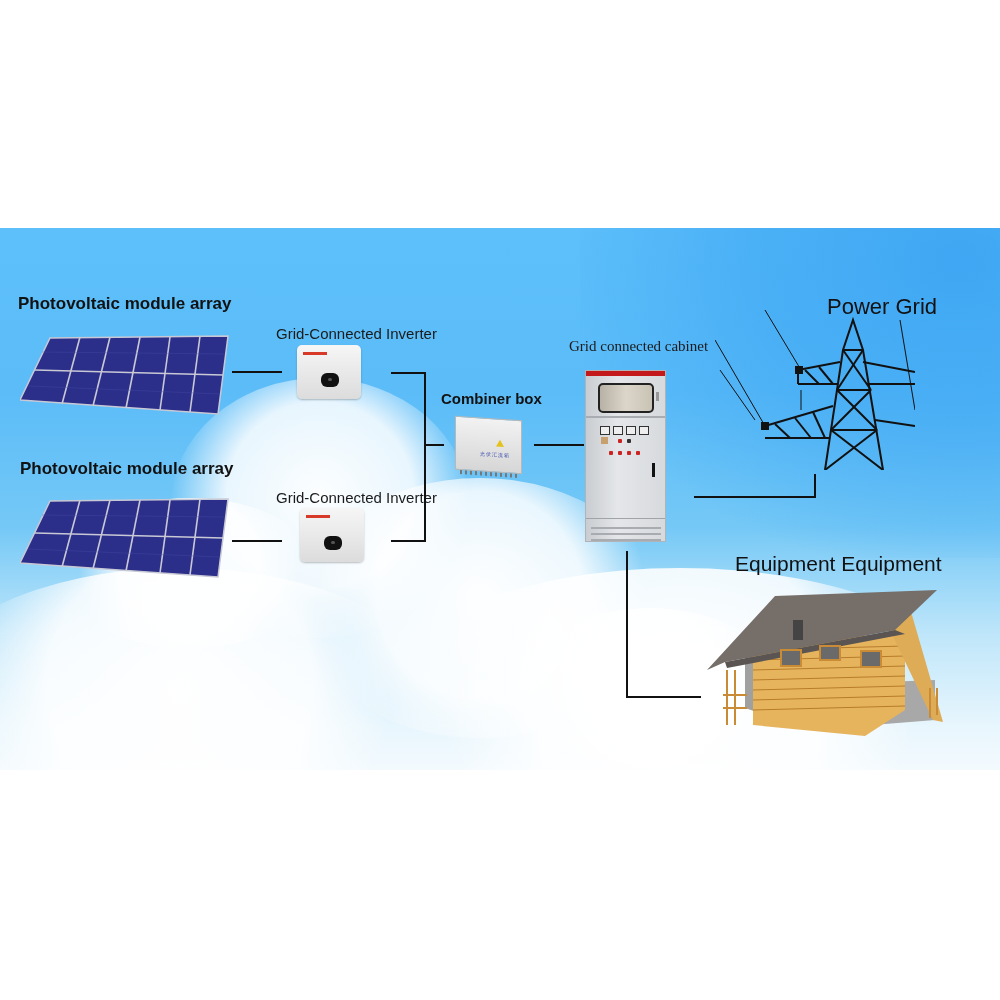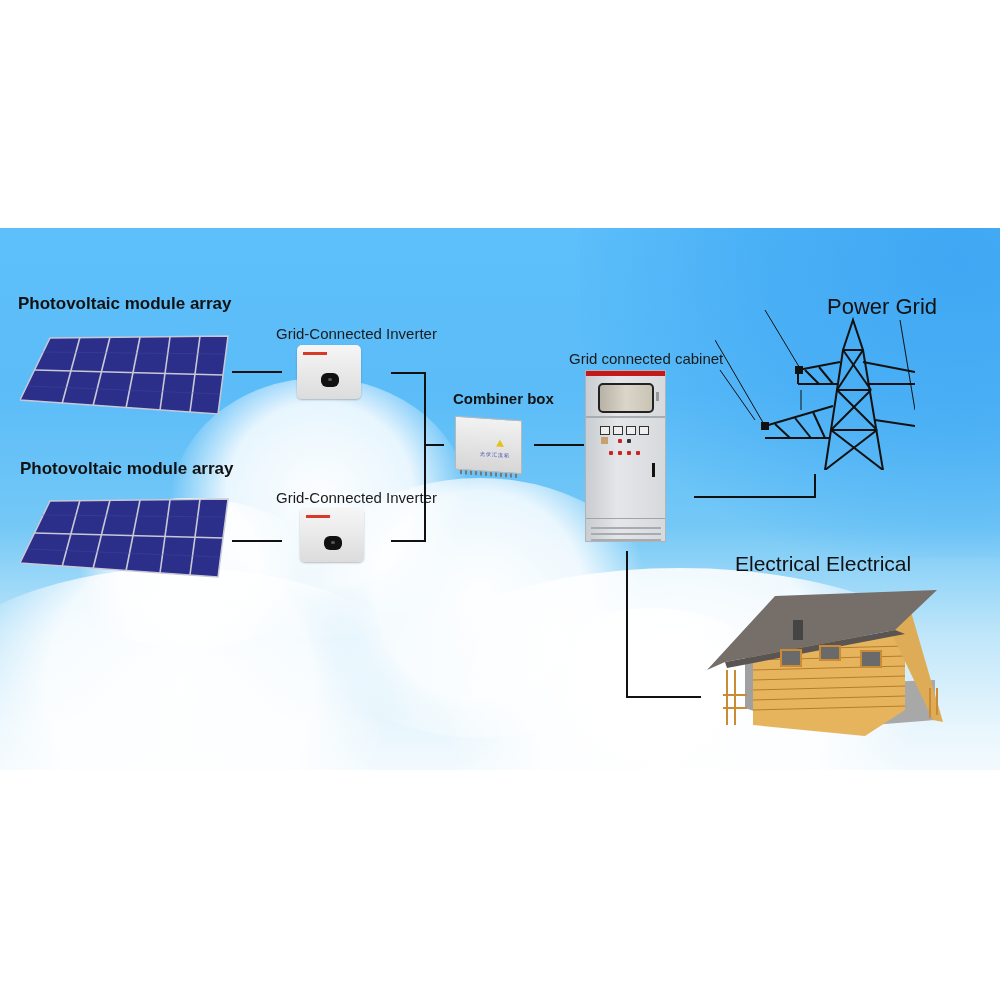--- a/index.html
+++ b/index.html
@@ -93,29 +93,29 @@
   </div>
 
 <div class="line" style="left:232px;top:371px;width:50px;height:2px;"></div>
 <div class="line" style="left:232px;top:540px;width:50px;height:2px;"></div>
 
 <div class="line" style="left:391px;top:372px;width:35px;height:2px;"></div>
 <div class="line" style="left:391px;top:540px;width:35px;height:2px;"></div>
 <div class="line" style="left:424px;top:372px;width:2px;height:170px;"></div>
 <div class="line" style="left:424px;top:444px;width:20px;height:2px;"></div>
 
-<div class="label lbl-big" style="left:453px;top:390px;font-size:15px;">Combiner box</div>
+<div class="label lbl-big" style="left:441px;top:390px;font-size:15px;">Combiner box</div>
 <div class="combiner">
   <div class="warn"></div>
   <div class="chars">光伏汇流箱</div>
   <div class="pins"></div>
 </div>
 <div class="line" style="left:534px;top:444px;width:50px;height:2px;"></div>
 
-<div class="label lbl-small" style="left:569px;top:350px;">Grid connected cabinet</div>
+<div class="label lbl-small" style="left:569px;top:338px;font-family:Liberation Serif, serif;">Grid connected cabinet</div>
 <div class="cabinet">
   <div class="top"></div>
   <div class="window"></div>
   <div class="handle-top"></div>
   <div class="divider"></div>
   <div class="meter" style="left:14px;"></div>
   <div class="meter" style="left:27px;"></div>
   <div class="meter" style="left:40px;"></div>
   <div class="meter" style="left:53px;"></div>
   <div class="switch"></div>
@@ -166,21 +166,21 @@
     <line x1="50" y1="0" x2="86" y2="60"></line>
     <line x1="0" y1="30" x2="50" y2="116"></line>
     <line x1="5" y1="60" x2="40" y2="110"></line>
     <line x1="185" y1="10" x2="200" y2="100"></line>
     <line x1="86" y1="80" x2="86" y2="100"></line>
   </g>
   <rect x="80" y="56" width="8" height="8" fill="#111"></rect>
   <rect x="46" y="112" width="8" height="8" fill="#111"></rect>
 </svg>
 
-<div class="label lbl-xl" style="left:735px;top:552px;font-size:21px;">Electrical Electrical</div>
+<div class="label lbl-xl" style="left:735px;top:552px;font-size:21px;">Equipment Equipment</div>
 <svg style="position:absolute;left:705px;top:590px;" width="245" height="155" viewBox="0 0 245 155">
   <polygon points="40,63 105,95 105,140 40,118" fill="#a0a0a0"></polygon>
   <polygon points="105,140 105,95 230,90 230,130" fill="#a8a8a8"></polygon>
   <polygon points="48,50 200,44 200,120 160,146 48,135" fill="#e7b45e"></polygon>
   <g stroke="#b77c2a" stroke-width="1">
     <line x1="48" y1="60" x2="200" y2="56"></line>
       <line x1="48" y1="70" x2="200" y2="66"></line>
     <line x1="48" y1="80" x2="200" y2="76"></line>
       <line x1="48" y1="90" x2="200" y2="86"></line>
     <line x1="48" y1="100" x2="200" y2="96"></line>

